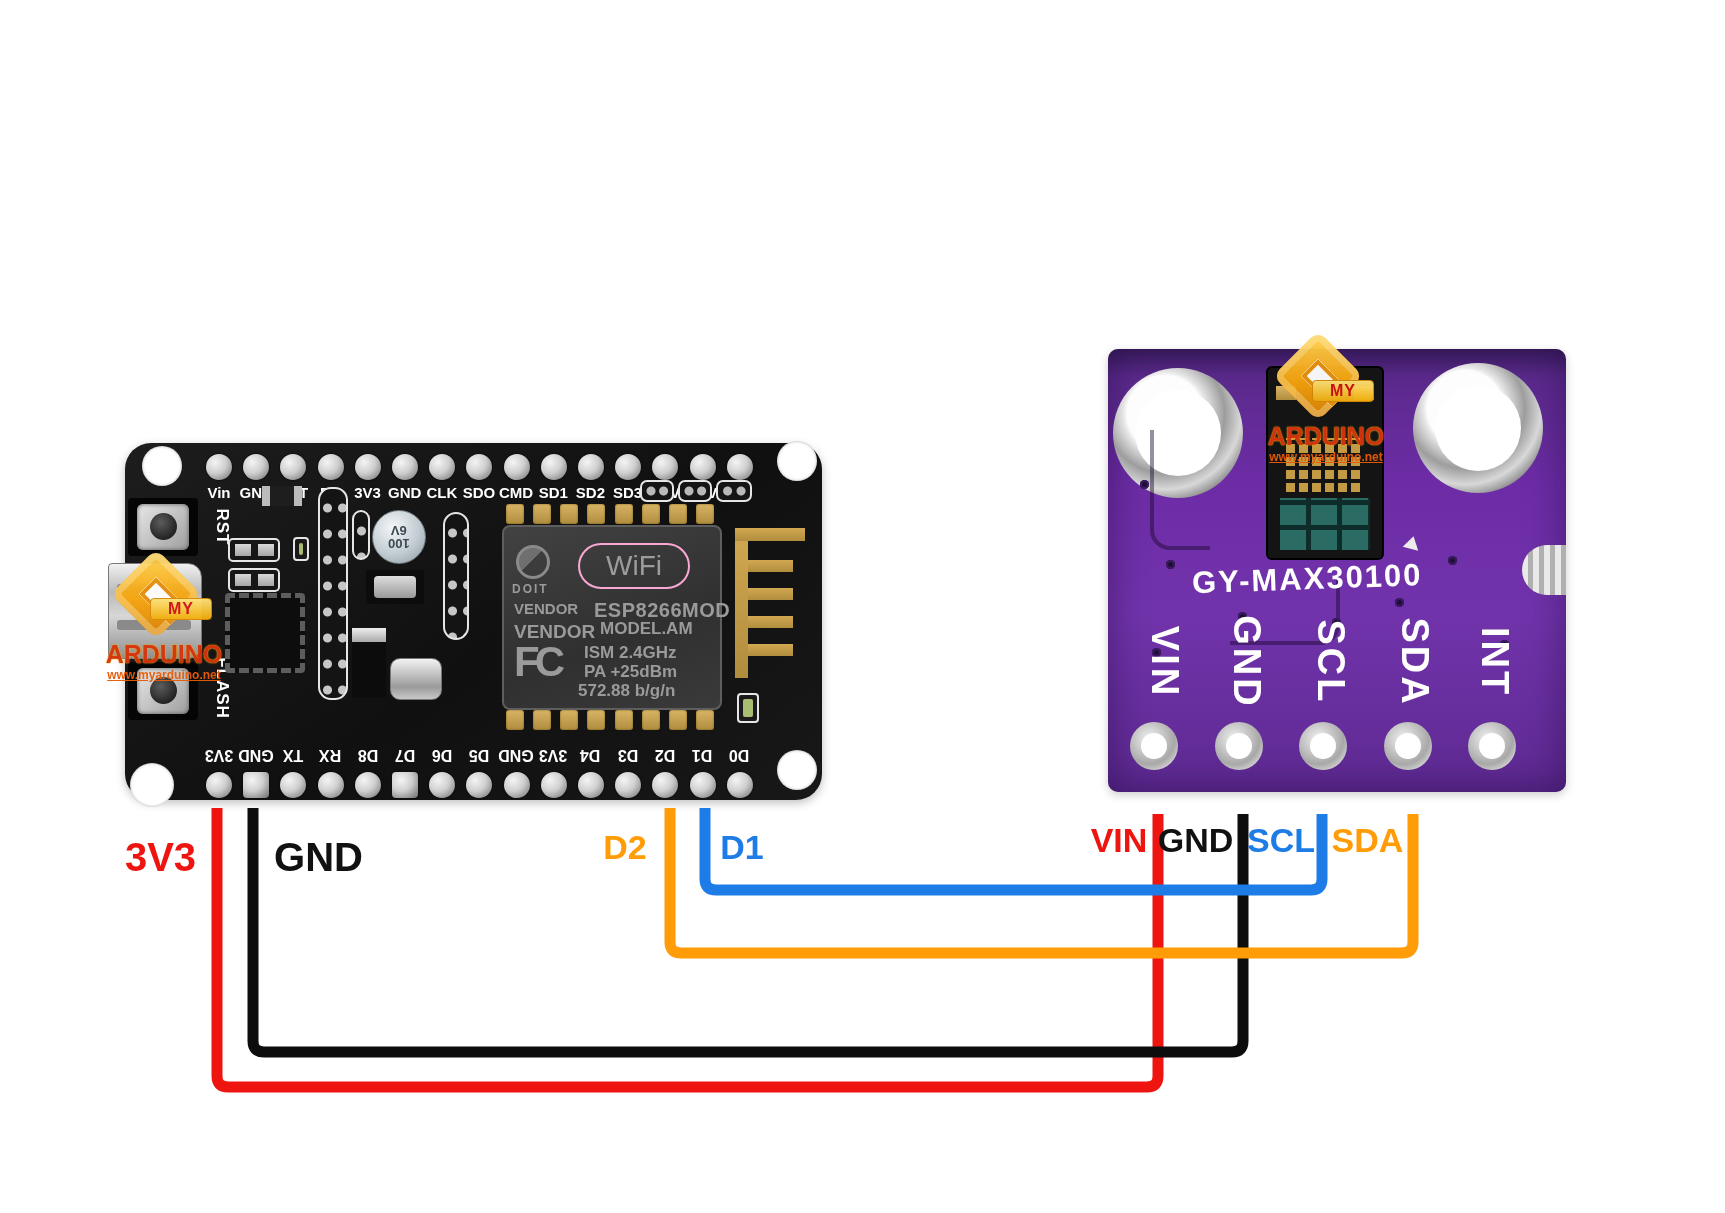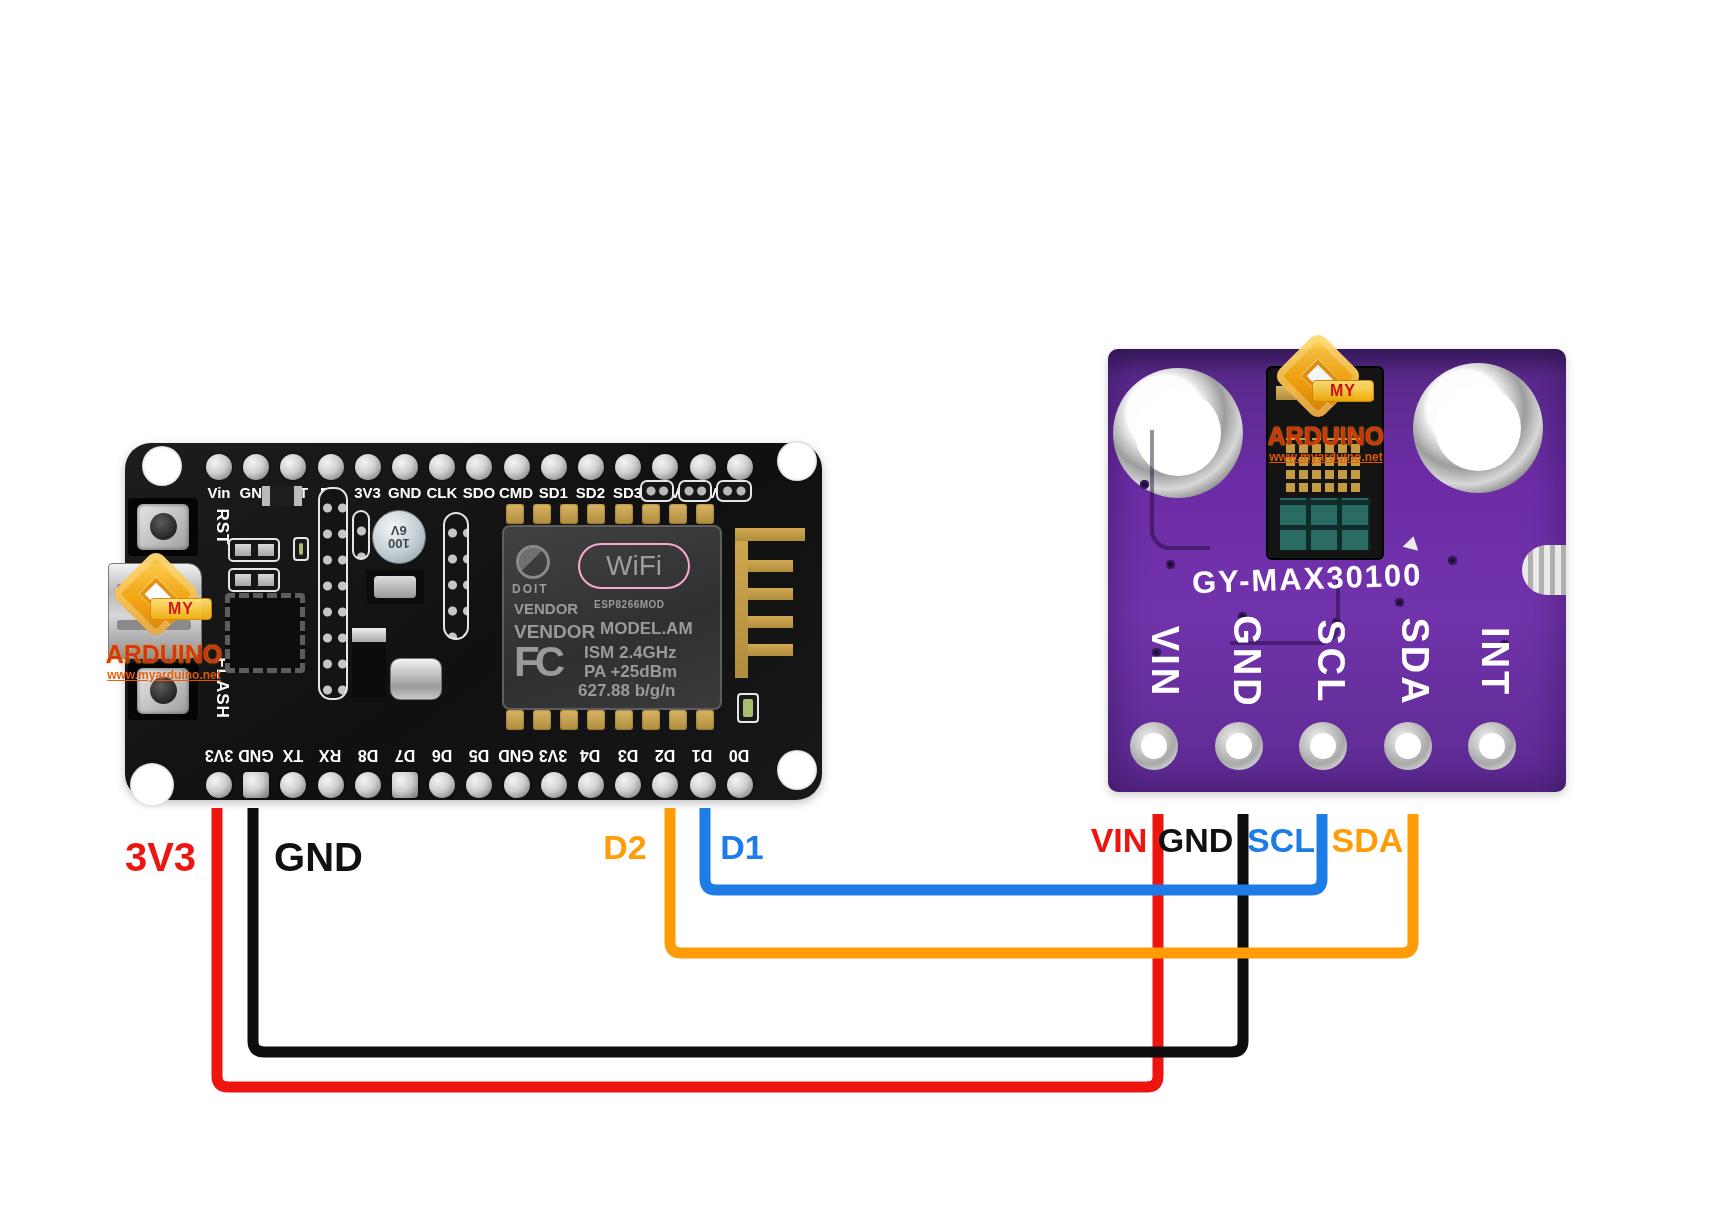--- a/index.html
+++ b/index.html
@@ -262,27 +262,27 @@
       <i></i>
       <i></i>
       <i></i>
       <i></i>
       <i></i>
     </div>
   <div class="doit-circ"></div>
   <div class="etch" style="left:512px;top:582px;font-size:12px;letter-spacing:2px">DOIT</div>
   <div class="wifi-pill">WiFi</div>
   <div class="etch" style="left:514px;top:600px;font-size:15px">VENDOR</div>
-  <div class="etch" style="left:594px;top:599px;font-size:10px;letter-spacing:.5px">ESP8266MOD</div>
+  <div class="etch" style="left:594px;top:599px;font-size:20px;letter-spacing:.5px">ESP8266MOD</div>
   <div class="etch" style="left:514px;top:621px;font-size:19px">VENDOR</div>
   <div class="etch" style="left:600px;top:619px;font-size:17px">MODEL.AM</div>
   <div class="etch" style="left:514px;top:638px;font-size:42px;letter-spacing:-5px">FC</div>
   <div class="etch" style="left:584px;top:643px;font-size:17px">ISM  2.4GHz</div>
   <div class="etch" style="left:584px;top:662px;font-size:17px">PA  +25dBm</div>
-  <div class="etch" style="left:578px;top:681px;font-size:17px">627.88 b/g/n</div>
+  <div class="etch" style="left:578px;top:681px;font-size:17px">572.88 b/g/n</div>
 
   <div class="ant" style="left:735px;top:528px;width:13px;height:150px"></div>
   <div class="ant" style="left:735px;top:528px;width:70px;height:13px"></div>
   <div class="ant" style="left:748px;top:560px;width:45px;height:12px"></div>
   <div class="ant" style="left:748px;top:588px;width:45px;height:12px"></div>
   <div class="ant" style="left:748px;top:616px;width:45px;height:12px"></div>
   <div class="ant" style="left:748px;top:644px;width:45px;height:12px"></div>
   <div class="lednode" style="left:737px;top:693px;width:22px;height:30px">
       <i></i>
     </div>

